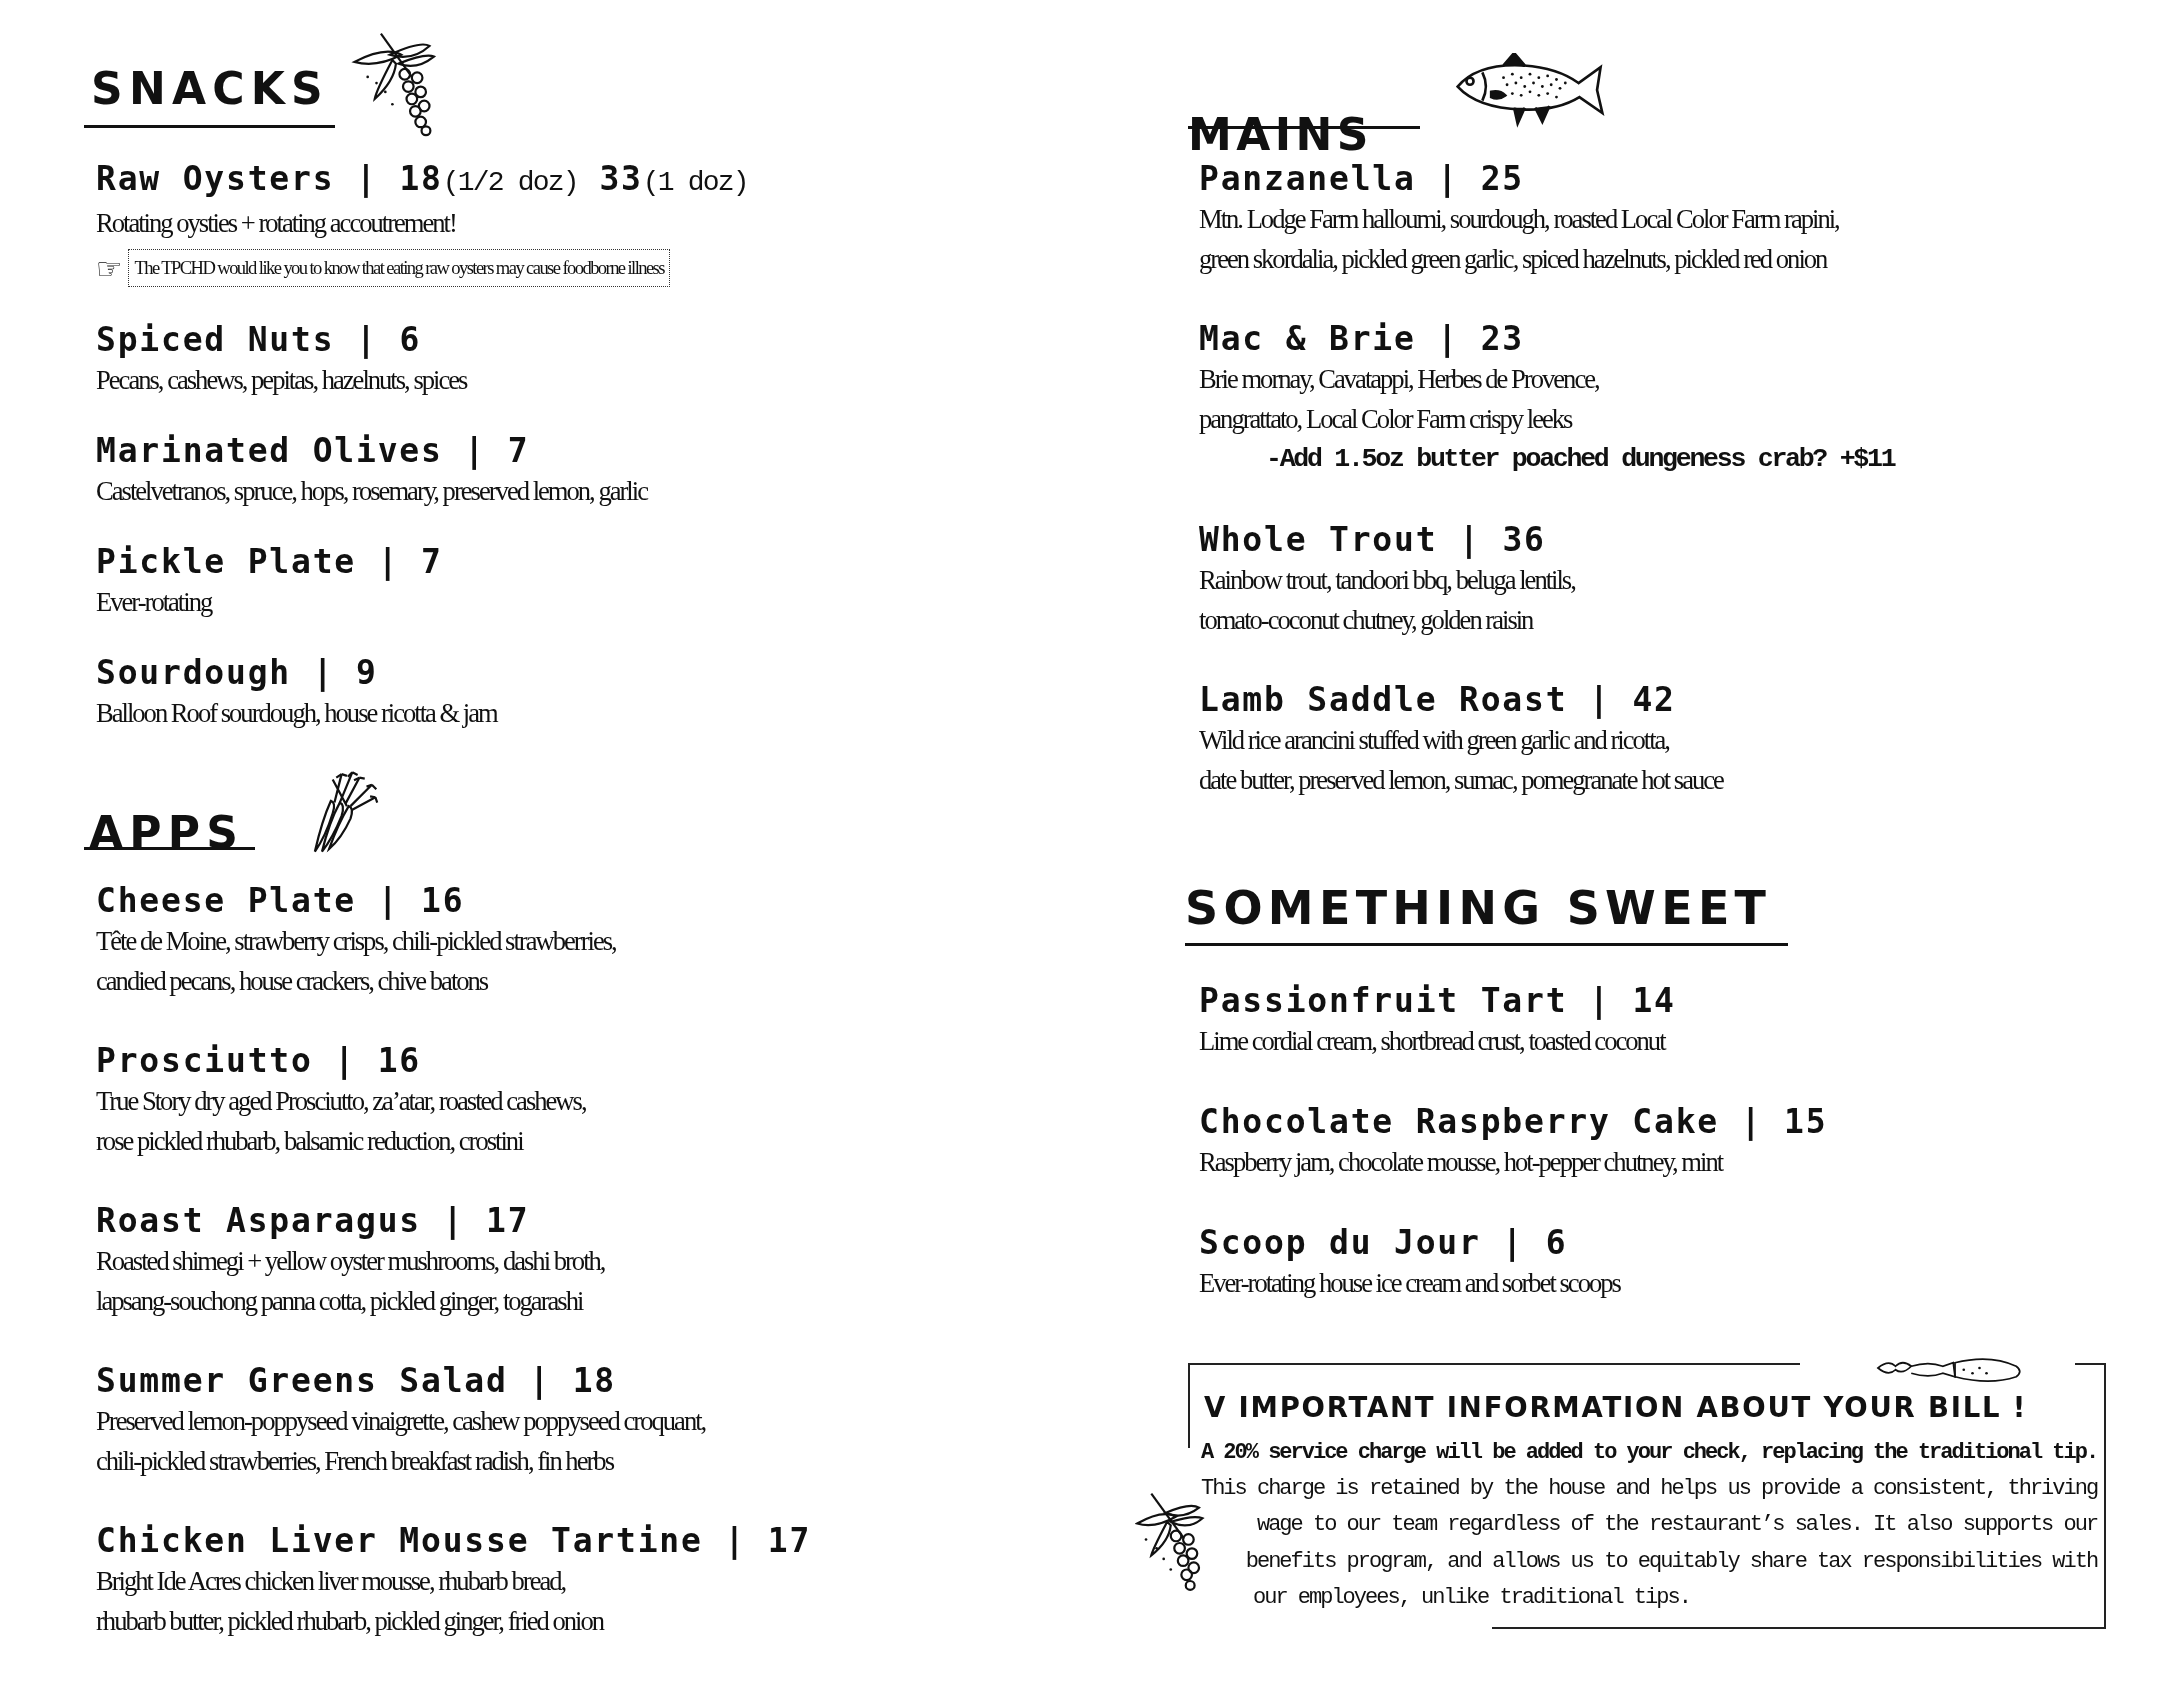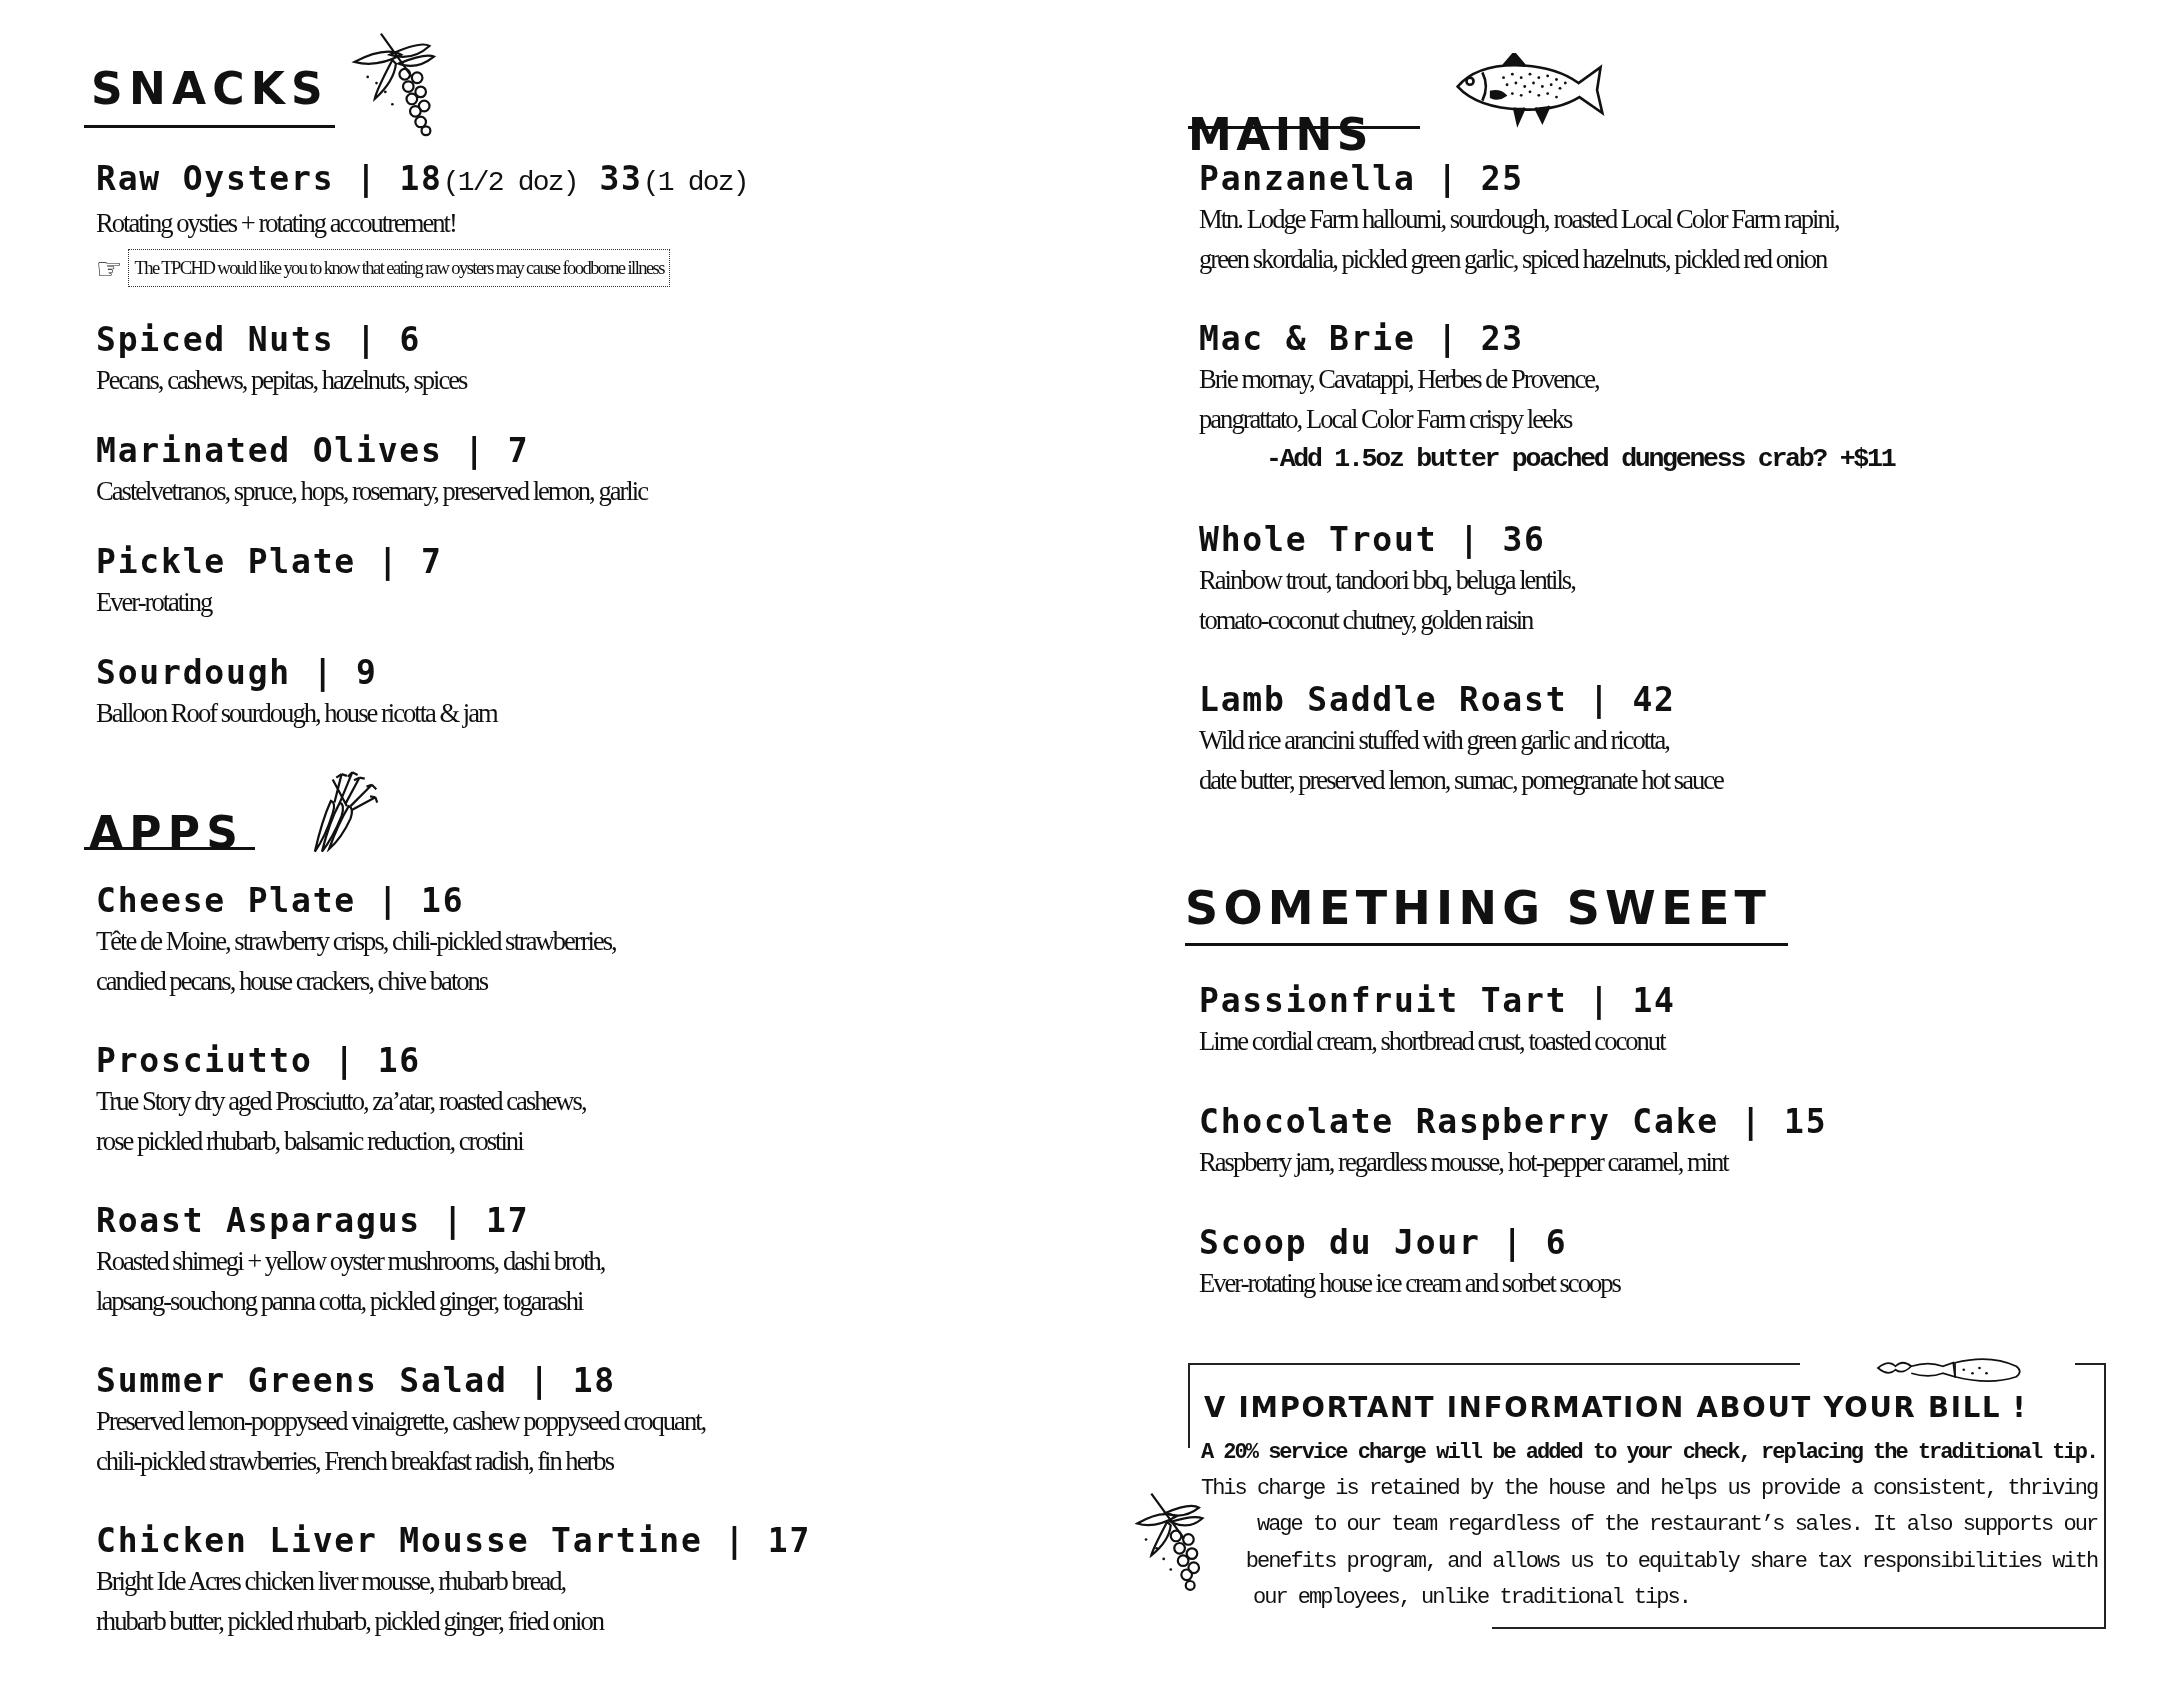--- a/index.html
+++ b/index.html
@@ -191,21 +191,21 @@
 <div class="sec-head" style="left:1185px; top:885px; font-size:46px; letter-spacing:5.3px;">SOMETHING SWEET</div>
 <div class="rule" style="left:1185px; top:943px; width:603px;"></div>
 
 <div class="col" style="left:1199px; top:980px;">
   <div class="item" style="height:121px;">
     <div class="title"><span>Passionfruit Tart</span> <span>|</span> <span>14</span></div>
     <div class="desc">Lime cordial cream, shortbread crust, toasted coconut</div>
   </div>
   <div class="item" style="height:121px;">
     <div class="title"><span>Chocolate Raspberry Cake</span> <span>|</span> <span>15</span></div>
-    <div class="desc">Raspberry jam, regardless mousse, hot-pepper caramel, mint</div>
+    <div class="desc">Raspberry jam, chocolate mousse, hot-pepper chutney, mint</div>
   </div>
   <div class="item">
     <div class="title"><span>Scoop du Jour</span> <span>|</span> <span>6</span></div>
     <div class="desc">Ever-rotating house ice cream and sorbet scoops</div>
   </div>
 </div>
 
 <div class="info-box">
 
   <div style="position:absolute; left:0; top:1.8px; width:612px; height:1.8px; background:#222;"></div>

